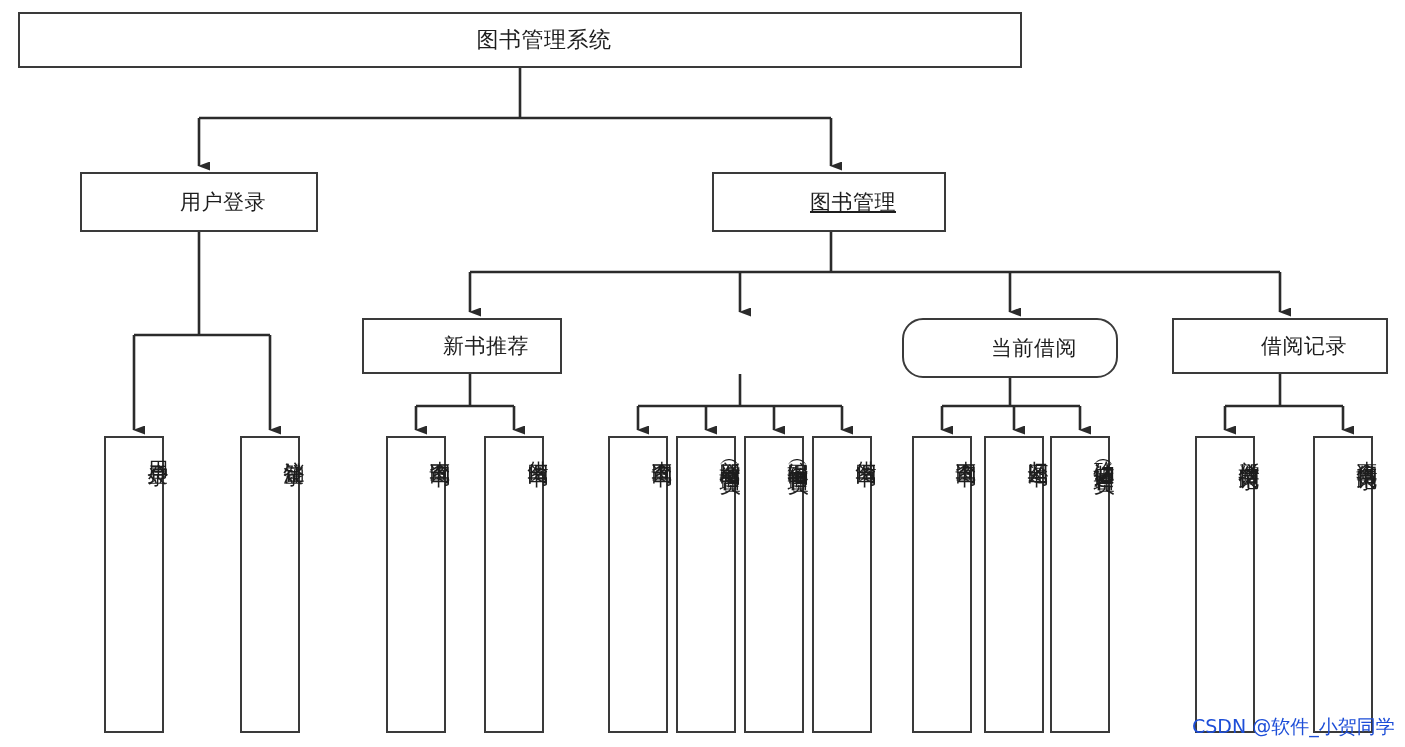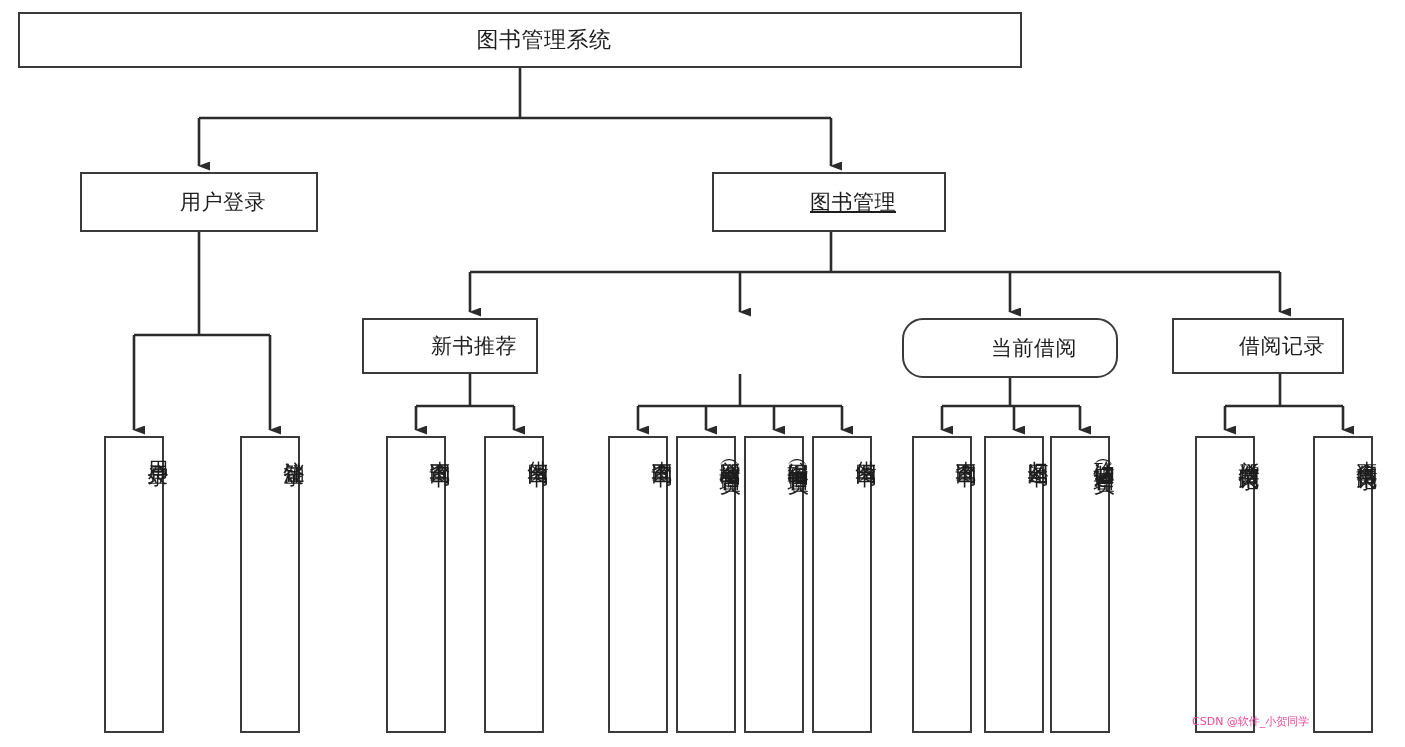--- a/index.html
+++ b/index.html
@@ -58,22 +58,22 @@
     text-orientation: upright;
     font-size: 21px;
     line-height: 1.05;
     letter-spacing: 2px;
     white-space: nowrap;
   }
   .watermark {
     position: absolute;
     left: 1192px;
     top: 714px;
-    font-size: 11px;
-    color: #ec4899;
+    font-size: 19px;
+    color: #1d4ed8;
     white-space: nowrap;
     z-index: 5;
     font-family: "DejaVu Sans", "Liberation Sans", sans-serif;
   }
 </style>
 </head>
 <body>
 
 <div id="canvas">
 
@@ -133,27 +133,27 @@
     <span class="label">图书管理系统</span>
   </div>
 
   <div class="node horiz" style="left: 80px; top: 172px; width: 238px; height: 60px;">
     <span class="label">用户登录</span>
   </div>
   <div class="node horiz" style="left: 712px; top: 172px; width: 234px; height: 60px; text-decoration: underline;">
     <span class="label">图书管理</span>
   </div>
 
-  <div class="node horiz" style="left: 362px; top: 318px; width: 176px; height: 56px;">
+  <div class="node horiz" style="left: 362px; top: 318px; width: 200px; height: 56px;">
     <span class="label">新书推荐</span>
   </div>
   <div class="node horiz" style="left: 902px; top: 318px; width: 216px; height: 60px; border-radius: 21px;">
     <span class="label">当前借阅</span>
   </div>
-  <div class="node horiz" style="left: 1172px; top: 318px; width: 172px; height: 56px;">
+  <div class="node horiz" style="left: 1172px; top: 318px; width: 216px; height: 56px;">
     <span class="label">借阅记录</span>
   </div>
 
   <div class="node vert" style="left: 104px; top: 436px; width: 60px; height: 297px;">
     <span class="label">用户登录</span>
   </div>
   <div class="node vert" style="left: 240px; top: 436px; width: 60px; height: 297px;">
     <span class="label">注销登录</span>
   </div>
   <div class="node vert" style="left: 386px; top: 436px; width: 60px; height: 297px;">

